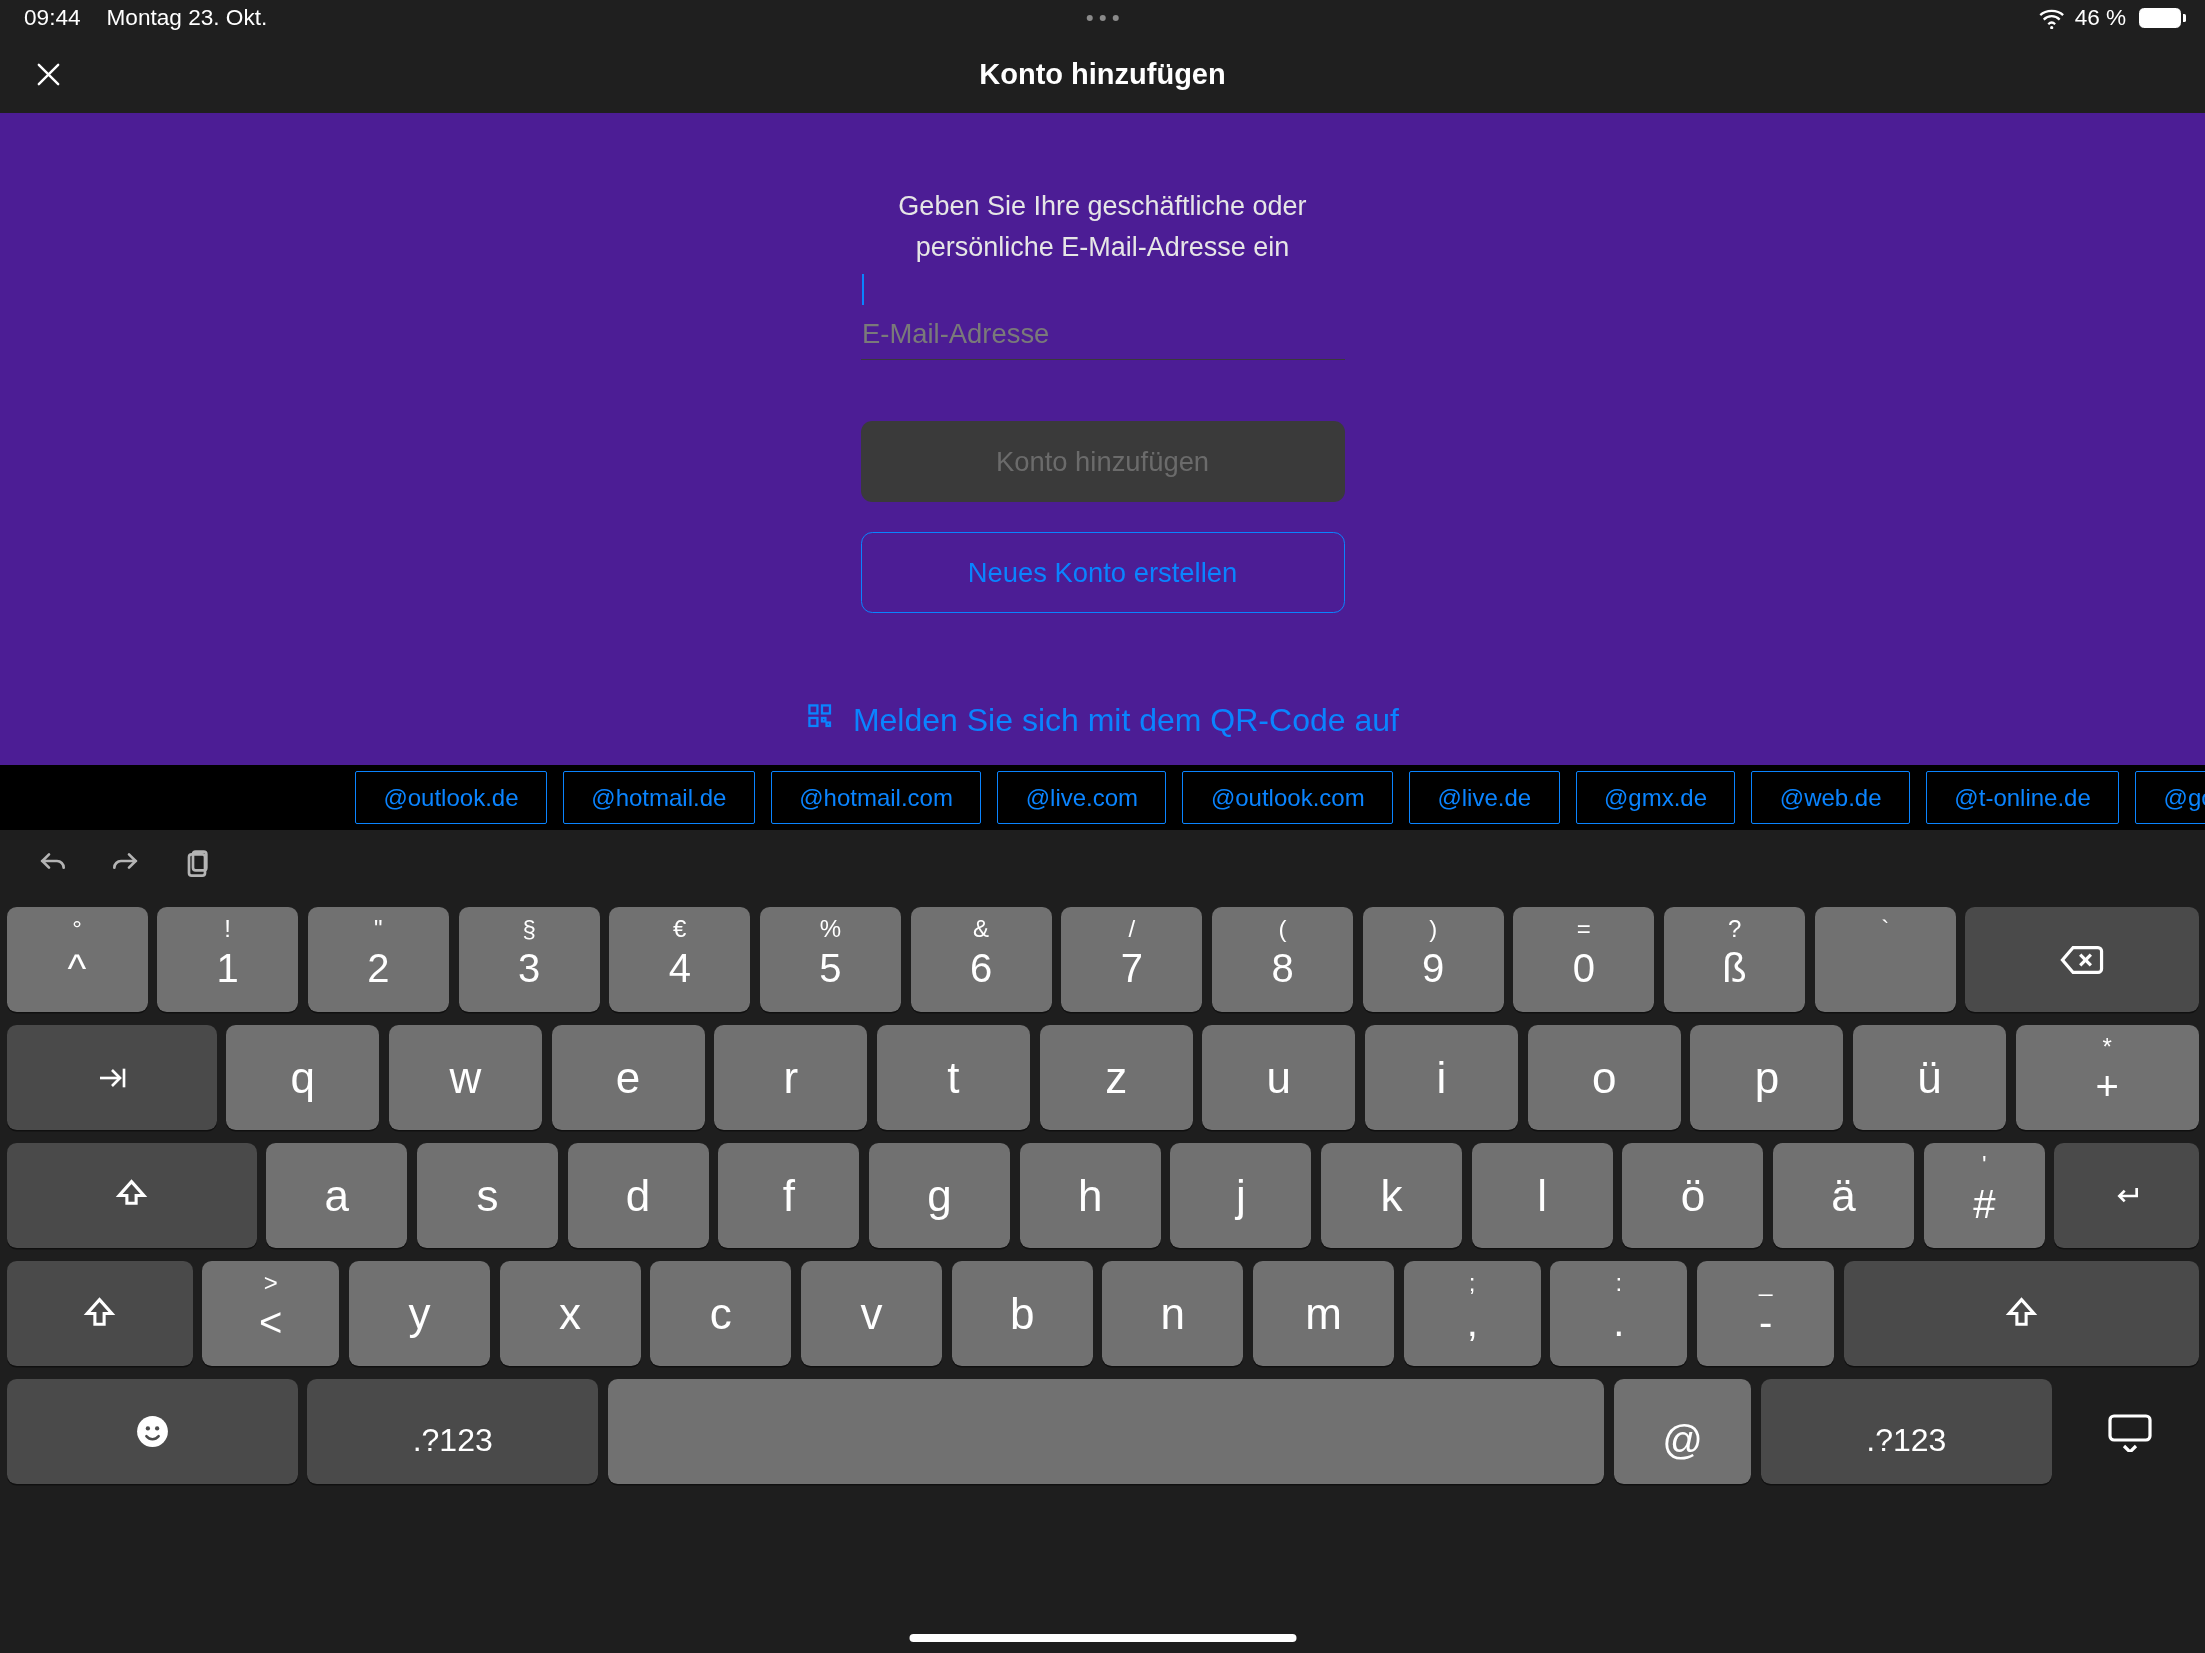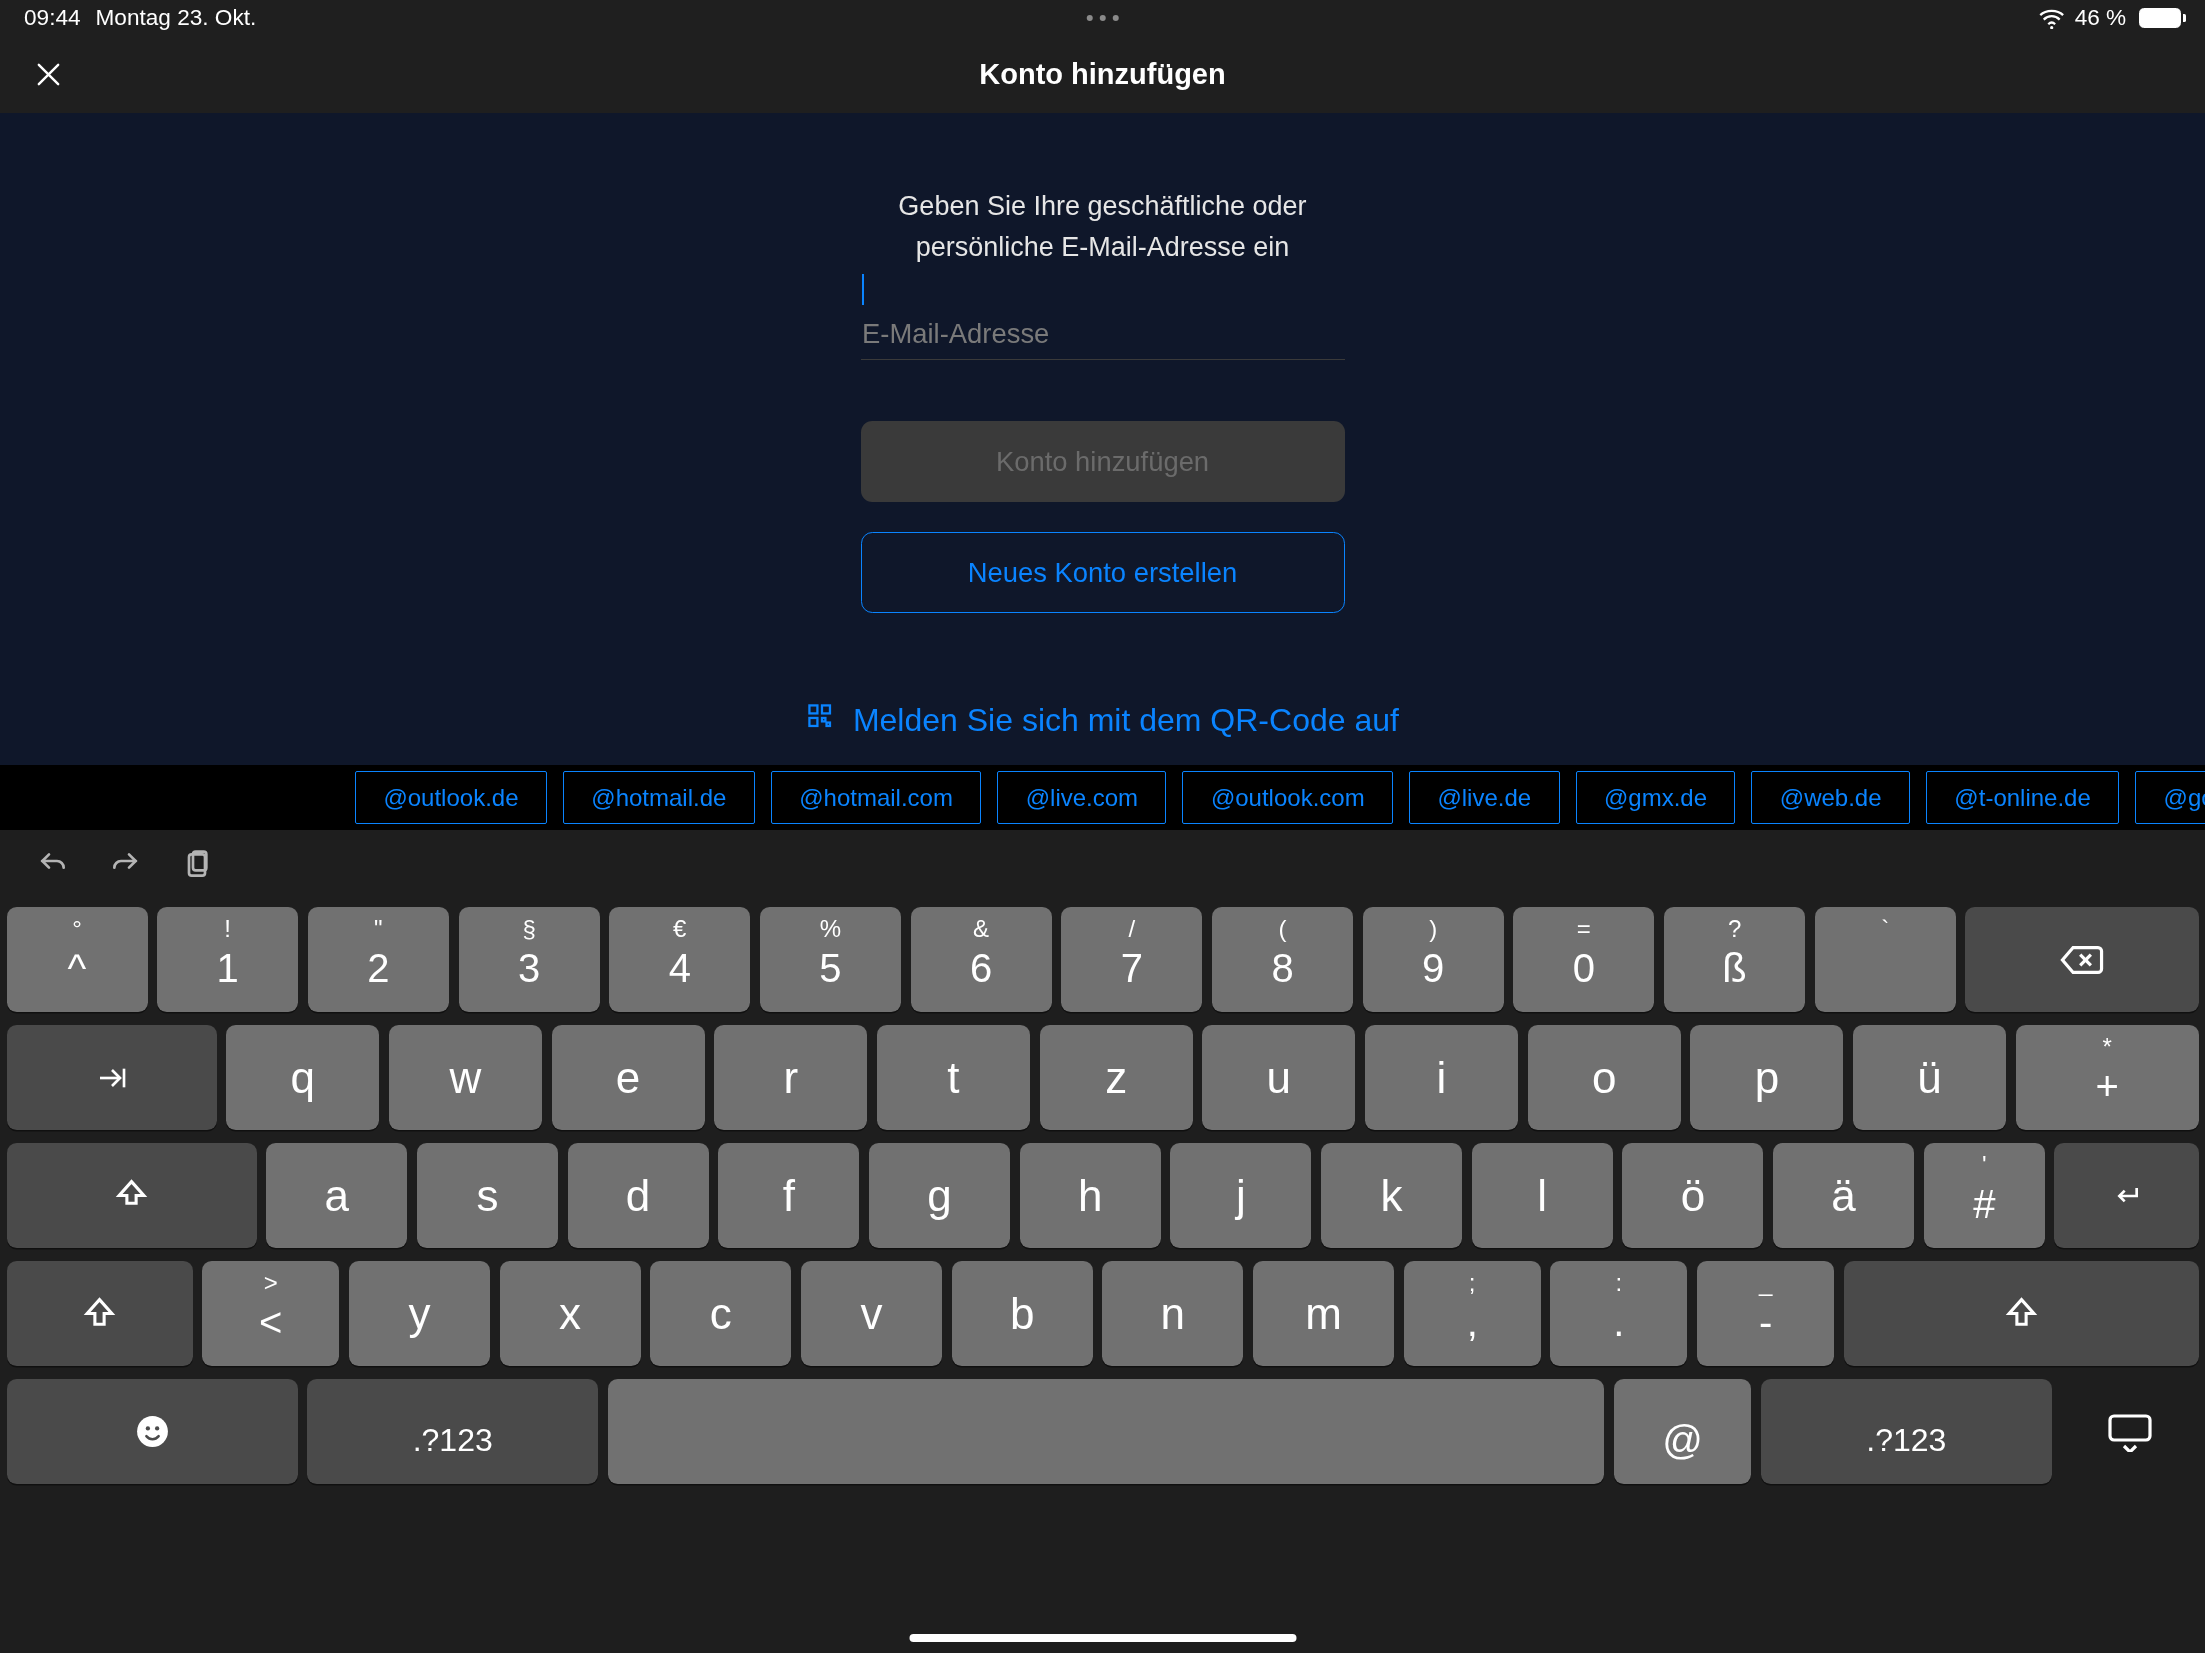--- a/index.html
+++ b/index.html
@@ -14,21 +14,21 @@
   
   .statusbar {
     position: absolute; top: 0; left: 0; right: 0;
     height: 36px;
     background: #1f1f1f;
     display: flex; align-items: center;
     padding: 0 24px;
     font-size: 22.6px;
     font-weight: 500;
   }
-  .statusbar .left { display: flex; gap: 15px; }
+  .statusbar .left { display: flex; gap: 26px; }
   .statusbar .center { position: absolute; left: 50%; transform: translateX(-50%); display:flex; gap:6.5px;}
   .statusbar .center .dot { width:6.5px; height:6.5px; border-radius:50%; background:#8a8a8a; }
   .statusbar .right { margin-left: auto; display: flex; align-items: center; gap: 9.7px; }
   .battery {
     width: 42px; height: 19.4px; border: 1.6px solid #fff; border-radius: 4.8px;
     position: relative; margin-left: 3.2px;
   }
   .battery::after {
     content:""; position:absolute; right:-5.7px; top:4.8px;
     width:3.2px; height:8px; background:#fff; border-radius:0 1.6px 1.6px 0;
@@ -48,21 +48,21 @@
   }
   .navbar .title {
     margin: 0 auto;
     font-size: 29px;
     font-weight: 600;
   }
 
   
   .content {
     position:absolute; top:113px; left:0; right:0; bottom:823px;
-    background:#0f172a;
+    background:#4c1d95;
     display:flex; flex-direction:column; align-items:center;
   }
   .prompt {
     margin-top: 73px;
     text-align:center;
     font-size: 27px;
     line-height: 1.5;
     color:#e6e6e6;
     max-width: 500px;
   }

